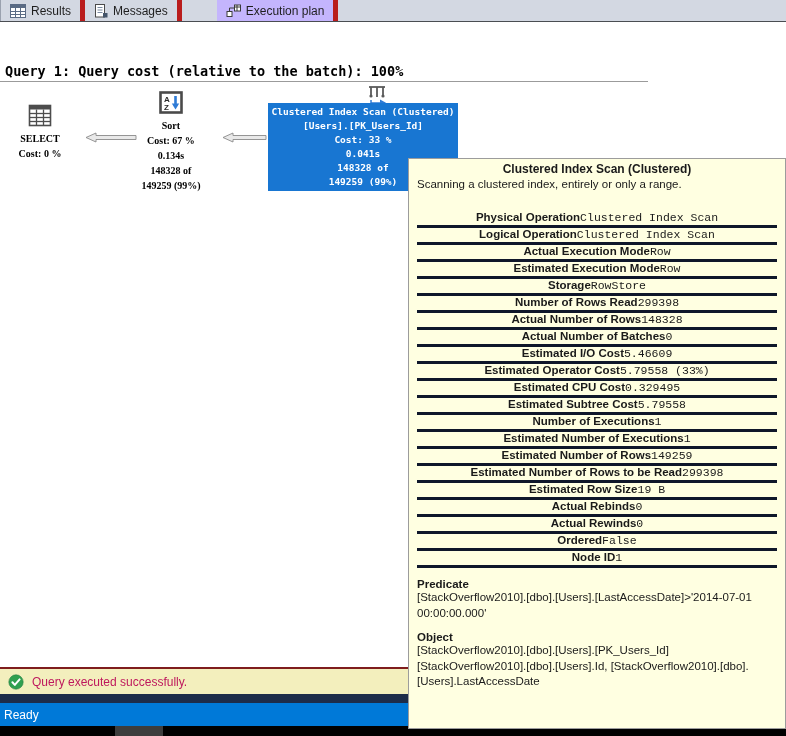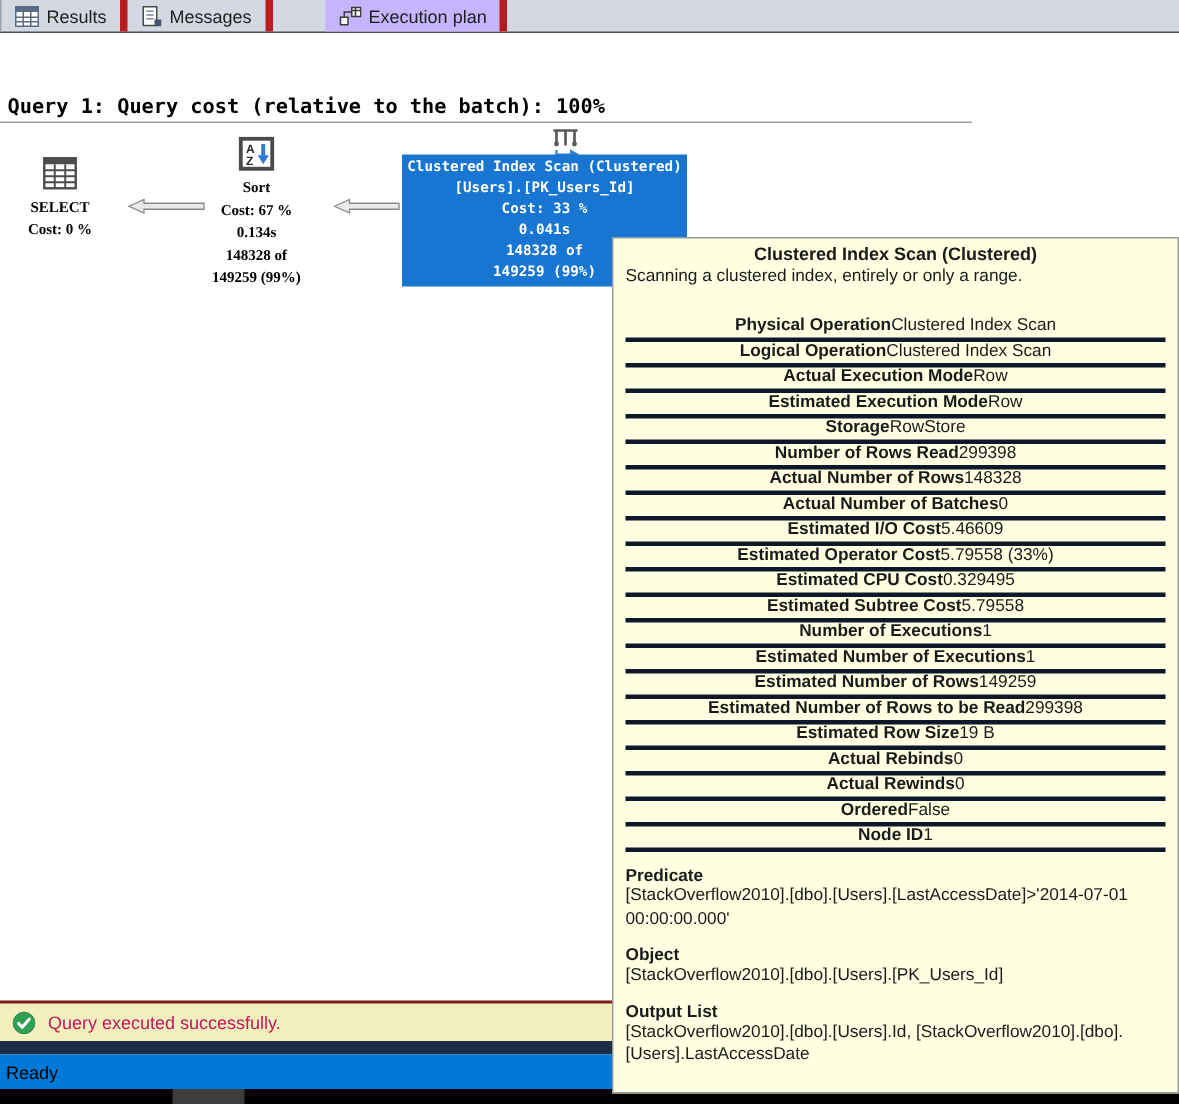--- a/index.html
+++ b/index.html
@@ -44,34 +44,34 @@
   
   .tooltip { position:absolute; left:408px; top:158px; width:378px; height:571px;
              background:#ffffe1; border:1px solid #9c9c9c; z-index:20;
              padding:3px 8px 0 8px; font-size:11.5px; color:#1a1a1a; overflow:hidden; }
   .tt-title { font-weight:bold; font-size:12px; text-align:center; }
   .tt-desc  { margin-top:2px; }
   .tt-rows  { margin-top:21px; }
   .tt-row { display:flex; justify-content:center; align-items:flex-end;
             height:17px; border-bottom:3px solid #0f172a; line-height:15px; }
   .tt-row .lbl { font-weight:bold; white-space:nowrap; }
-  .tt-row .val { white-space:nowrap; }
+  .tt-row .val { white-space:nowrap;font-family:Liberation Mono, monospace; }
   .tt-sections { margin-top:5px; }
   .tt-sec-label { font-weight:bold; margin-top:10px; }
   .tt-sec-value { line-height:15.5px; overflow-wrap:anywhere; }
 
   
   .success-bar { position:absolute; top:667px; left:0; width:786px; height:27px;
                  background:#f3efbd; border-top:2px solid #7f1d1d;
                  display:flex; align-items:center; font-size:12px; color:#be185d; }
   .success-bar svg { margin-left:8px; }
   .success-bar span { margin-left:8px; }
   .navy-bar  { position:absolute; top:694px; left:0; width:786px; height:9px;  background:#1d2c49; }
   .ready-bar { position:absolute; top:703px; left:0; width:648px; height:23px; background:#0079d8;
-               color:#000000; font-size:12px; display:flex; align-items:center; padding-left:4px; }
+               color:#ffffff; font-size:12px; display:flex; align-items:center; padding-left:4px; }
   .bottom-strip { position:absolute; top:726px; left:0; width:786px; height:10px; background:#000; }
   .bottom-strip .seg { position:absolute; left:115px; top:0; width:48px; height:10px; background:#3d3d3d; }
 </style>
 </head>
 <body>
 
 <div id="screen">
 
   <div class="tabbar">
     <div class="tab">
@@ -312,19 +312,18 @@
           <div class="tt-sec-label">Predicate</div>
           <div class="tt-sec-value">[StackOverflow2010].[dbo].[Users].[LastAccessDate]&gt;'2014-07-01 00:00:00.000'</div>
         </div>
 
         <div class="tt-section">
           <div class="tt-sec-label">Object</div>
           <div class="tt-sec-value">[StackOverflow2010].[dbo].[Users].[PK_Users_Id]</div>
         </div>
 
         <div class="tt-section">
-          <div class="tt-sec-label">Output List</div>
           <div class="tt-sec-value">[StackOverflow2010].[dbo].[Users].Id, [StackOverflow2010].[dbo].[Users].LastAccessDate</div>
         </div>
       </div>
   </div>
 
 </div>
 
 </body></html>

